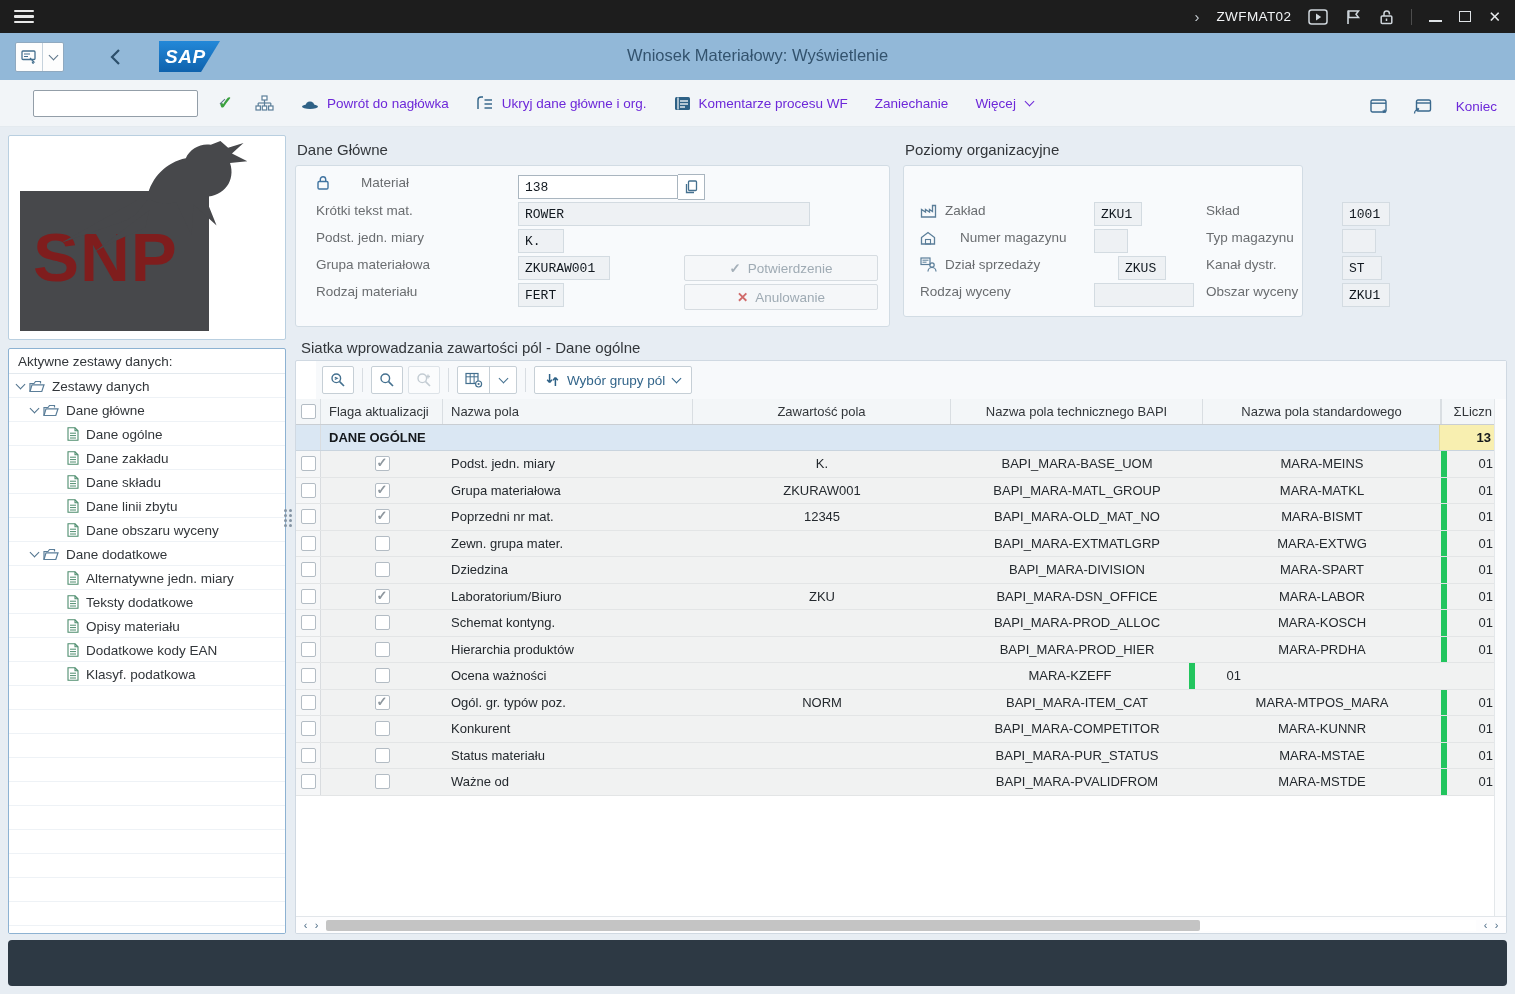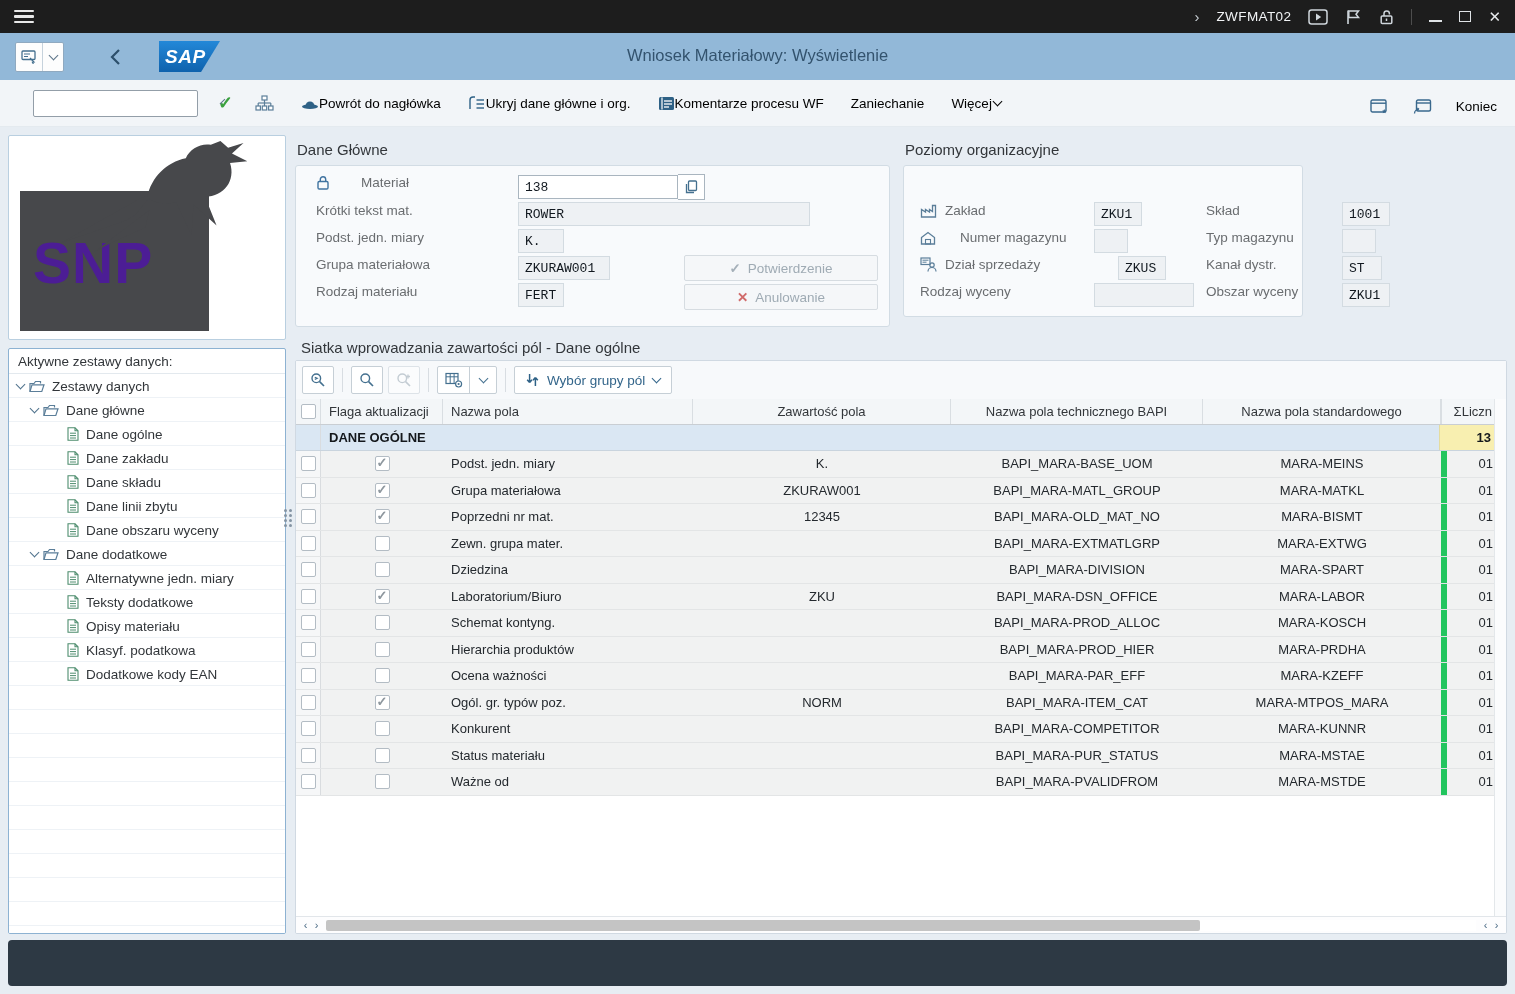--- a/index.html
+++ b/index.html
@@ -29,32 +29,32 @@
   .apptitle { position:absolute; left:50%; transform:translateX(-50%); top:13px; font-size:16.5px; color:#33536e; }
 
   
   .toolbar { position:absolute; left:0; top:80px; width:1515px; height:47px; background:#f2f5f8; display:flex; align-items:center; padding:0 18px 0 33px; border-bottom:1px solid #e4eaef; }
   .combo { width:165px; height:27px; background:#fff; border:1px solid #939ea8; border-radius:2px; display:flex; align-items:center; cursor:text; }
   .combo input { flex:1; border:none; outline:none; height:100%; padding:0 6px; font-size:13px; font-family:"Liberation Sans",sans-serif; background:transparent; }
   .combo .chev { color:#5c7488; margin-right:8px; }
   .chev { display:inline-block; width:7px; height:7px; border-right:1.7px solid currentColor; border-bottom:1.7px solid currentColor; transform:rotate(45deg); }
   .okcheck { color:#3ba13f; font-size:18px; font-weight:bold; margin-left:20px; cursor:pointer; }
   .ico-btn { margin-left:22px; cursor:pointer; }
-  .tbtn { display:flex; align-items:center; margin-left:27px; color:#000000; font-size:13.5px; cursor:pointer; white-space:nowrap; }
+  .tbtn { display:flex; align-items:center; gap:8px; margin-left:27px; color:#6d28d9; font-size:13.5px; cursor:pointer; white-space:nowrap; }
   .tbtn .chev { margin-left:2px; margin-top:-3px; }
   .tb-right { margin-left:auto; display:flex; align-items:center; gap:24px;margin-top:7px; }
   .tb-right .tbtn { margin-left:0; }
 
   
   .main { position:absolute; left:0; top:127px; width:1515px; bottom:60px; background:#e7edf3; }
 
   .sidebar { position:absolute; left:8px; top:8px; width:278px; bottom:0; display:flex; flex-direction:column; }
   .logo-panel { height:205px; background:#fff; border:1px solid #b9cfe0; border-radius:2px; position:relative; overflow:hidden; flex:none; }
   .snp-square { position:absolute; left:11px; top:55px; width:189px; height:140px; background:#47484b; }
-  .snp-text { position:absolute; left:24px; bottom:47px; color:#4c1d95; font-weight:bold; font-size:57px; letter-spacing:1px; line-height:1; z-index:2; }
+  .snp-text { position:absolute; left:24px; bottom:47px; color:#7f1d1d; font-weight:bold; font-size:69px; letter-spacing:1px; line-height:1; z-index:2; }
   .snp-bird { position:absolute; left:42px; top:5px; z-index:3; }
 
   .tree-panel { margin-top:8px; flex:1; background:#fff; border:1px solid #8db2d2; border-radius:2px; display:flex; flex-direction:column; overflow:hidden; }
   .tree-header { height:25px; line-height:25px; padding-left:9px; font-size:13.5px; color:#32363a; border-bottom:1px solid #e3e9ee; flex:none; }
   .tree-body { flex:1; background:repeating-linear-gradient(180deg,#ffffff 0 23px,#eef2f6 23px 24px); }
   .tree-row { height:24px; display:flex; align-items:center; font-size:13.5px; color:#32363a; cursor:pointer; white-space:nowrap; }
   .tree-row.lvl0 { padding-left:8px; }
   .tree-row.lvl1 { padding-left:22px; }
   .tree-row.lvl2 { padding-left:58px; }
   .tree-row .tchev { color:#4f728c; margin-right:5px; margin-top:-3px; width:7px; height:7px; border-right:1.5px solid currentColor; border-bottom:1.5px solid currentColor; transform:rotate(45deg); flex:none; }
@@ -71,21 +71,21 @@
   .fico { margin-right:8px; }
   .fval { height:24px; font-family:"Liberation Mono","DejaVu Sans Mono",monospace; font-size:13px; color:#11181f; background:#eef1f4; border:1px solid #d3dbe1; display:flex; align-items:center; padding:0 6px; }
   .fval.edit { background:#fff; border:1px solid #a9b5bf; }
   .copybtn { width:27px; height:26px; background:#fff; border:1px solid #a9b5bf; border-left:none; display:flex; align-items:center; justify-content:center; cursor:pointer; }
   .dis-btn { position:absolute; width:194px; height:26px; background:#f5f7f9; border:1px solid #d6dce1; border-radius:2px; display:flex; align-items:center; justify-content:center; gap:7px; color:#9fabb4; font-size:13.5px; }
   .dis-btn .ck { color:#a5b0b9; font-weight:bold; }
   .dis-btn .xx { color:#d06a6a; font-weight:bold; }
 
   
   .grid-panel { position:absolute; left:0; top:233px; width:1212px; bottom:0; background:#fff; border:1px solid #d0d9e2; border-radius:2px; overflow:hidden; }
-  .gtoolbar { height:38px; background:#f7f9fb; display:flex; align-items:center; padding:16px 6px; }
+  .gtoolbar { height:38px; background:#f7f9fb; display:flex; align-items:center; padding:16px 6px;margin-left:20px; }
   .gbtn { width:32px; height:28px; background:#fff; border:1px solid #c6cfd6; border-radius:2px; display:flex; align-items:center; justify-content:center; cursor:pointer; }
   .gbtn.dis { border-color:#dde3e8; background:#fbfcfd; cursor:default; }
   .gpair { display:flex; height:28px; border:1px solid #c6cfd6; border-radius:2px; background:#fff; overflow:hidden; }
   .gpair .half { display:flex; align-items:center; justify-content:center; width:31px; cursor:pointer; }
   .gpair .half + .half { border-left:1px solid #c6cfd6; width:27px; color:#44708f; }
   .gsep { width:1px; height:24px; background:#d8dde2; margin:0 8px; }
   .fieldgroup-btn { height:28px; border:1px solid #c6cfd6; border-radius:2px; background:#fff; display:flex; align-items:center; gap:8px; padding:0 11px; color:#33658a; font-size:13.5px; cursor:pointer; }
   .fieldgroup-btn .chev { margin-top:-3px; }
 
   .gtable { position:absolute; left:0; top:38px; right:12px; bottom:17px; }
@@ -380,31 +380,31 @@
             <span>Opisy materiału</span>
           </div>
           <div class="tree-row lvl2">
             <svg width="12" height="14" viewBox="0 0 12 14">
               <path d="M1 .8 h7 l3 3 v9.4 H1 Z" fill="#fff" stroke="#4e8d6e" stroke-width="1.1"></path>
               <path d="M8 .8 v3 h3" fill="none" stroke="#4e8d6e" stroke-width="1.1"></path>
               <line x1="3" y1="6.2" x2="9" y2="6.2" stroke="#4e8d6e"></line>
               <line x1="3" y1="8.6" x2="9" y2="8.6" stroke="#4e8d6e"></line>
               <line x1="3" y1="11" x2="9" y2="11" stroke="#4e8d6e"></line>
             </svg>
+            <span>Dodatkowe kody EAN</span>
+          </div>
+          <div class="tree-row lvl2">
+            <svg width="12" height="14" viewBox="0 0 12 14">
+              <path d="M1 .8 h7 l3 3 v9.4 H1 Z" fill="#fff" stroke="#4e8d6e" stroke-width="1.1"></path>
+              <path d="M8 .8 v3 h3" fill="none" stroke="#4e8d6e" stroke-width="1.1"></path>
+              <line x1="3" y1="6.2" x2="9" y2="6.2" stroke="#4e8d6e"></line>
+              <line x1="3" y1="8.6" x2="9" y2="8.6" stroke="#4e8d6e"></line>
+              <line x1="3" y1="11" x2="9" y2="11" stroke="#4e8d6e"></line>
+            </svg>
             <span>Klasyf. podatkowa</span>
-          </div>
-          <div class="tree-row lvl2">
-            <svg width="12" height="14" viewBox="0 0 12 14">
-              <path d="M1 .8 h7 l3 3 v9.4 H1 Z" fill="#fff" stroke="#4e8d6e" stroke-width="1.1"></path>
-              <path d="M8 .8 v3 h3" fill="none" stroke="#4e8d6e" stroke-width="1.1"></path>
-              <line x1="3" y1="6.2" x2="9" y2="6.2" stroke="#4e8d6e"></line>
-              <line x1="3" y1="8.6" x2="9" y2="8.6" stroke="#4e8d6e"></line>
-              <line x1="3" y1="11" x2="9" y2="11" stroke="#4e8d6e"></line>
-            </svg>
-            <span>Dodatkowe kody EAN</span>
           </div>
         </div>
     </div>
   </div>
   <div class="splitter">
       <i></i>
       <i></i>
       <i></i>
       <i></i>
       <i></i>
@@ -723,21 +723,20 @@
             </div>
             <div class="grow">
               <span class="gc c-sel">
                 <span class="cb"></span>
               </span>
               <span class="gc c-flag">
                 <span class="cb"></span>
               </span>
               <span class="gc c-name">Ocena ważności</span>
               <span class="gc c-val"></span>
-              <span class="gc c-bapi">BAPI_MARA-PAR_EFF</span>
               <span class="gc c-std">MARA-KZEFF</span>
               <span class="gc c-cnt">01</span>
             </div>
             <div class="grow">
               <span class="gc c-sel">
                 <span class="cb"></span>
               </span>
               <span class="gc c-flag">
                 <span class="cb on"></span>
               </span>

